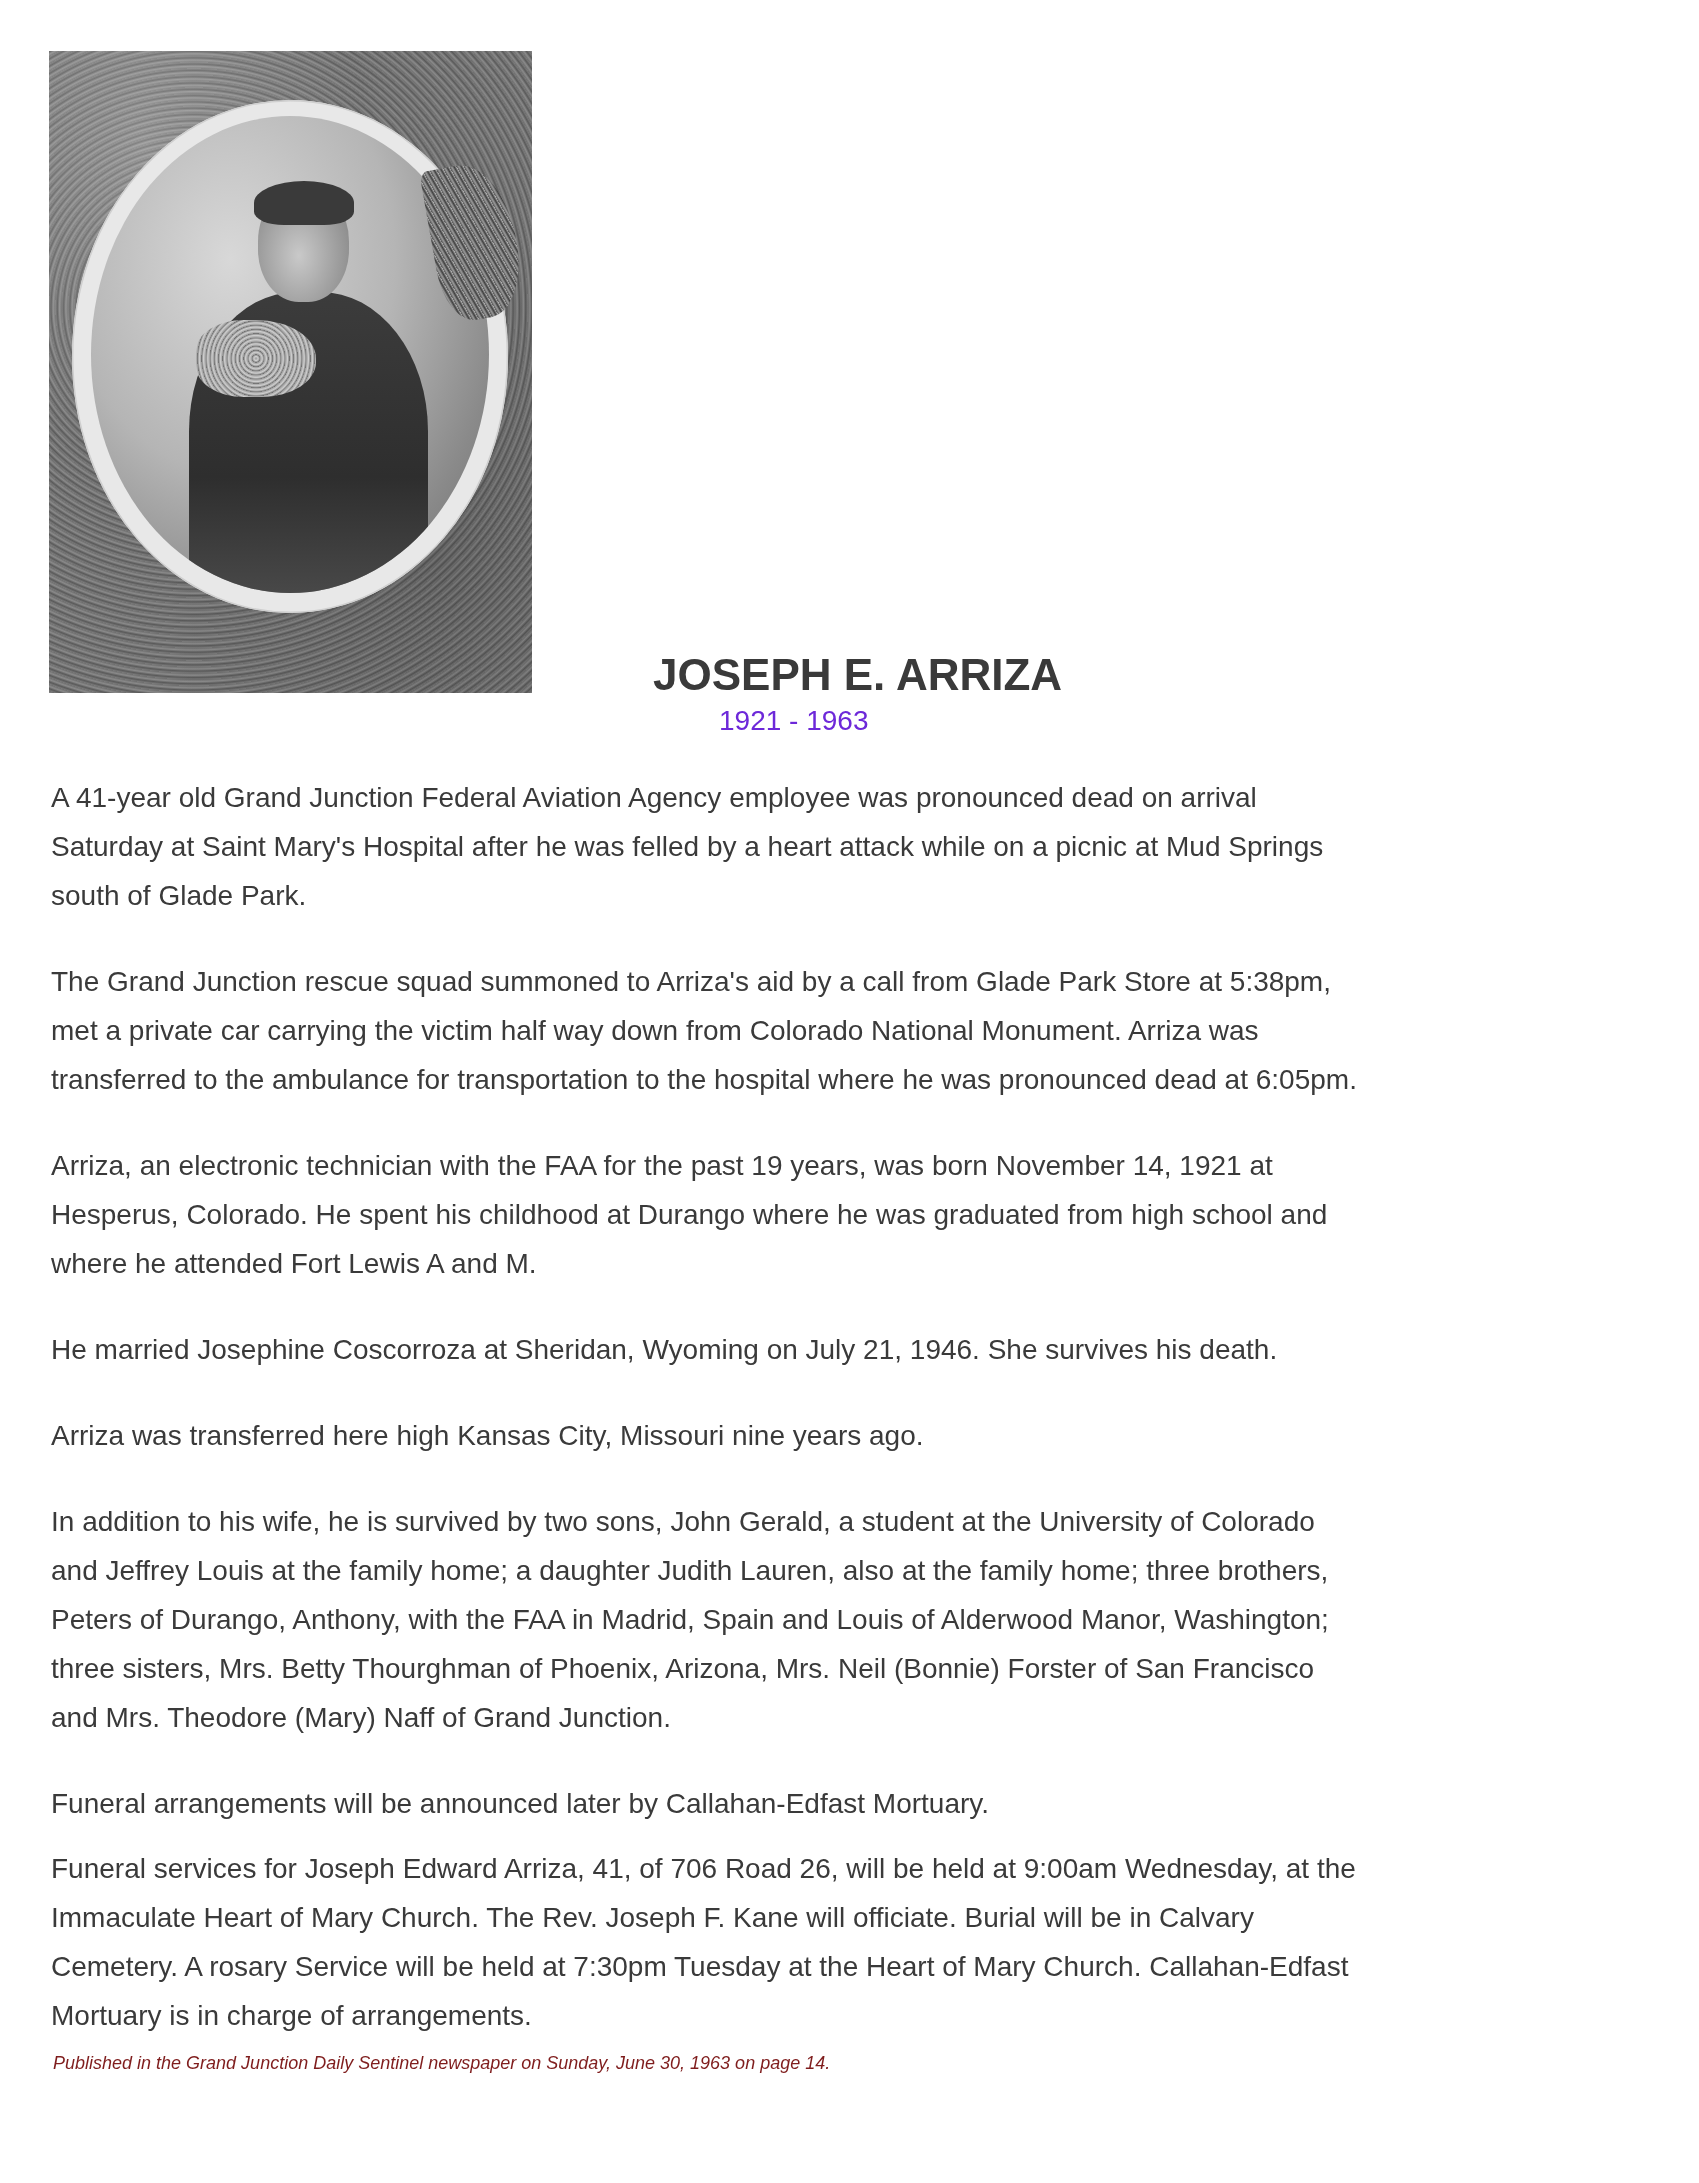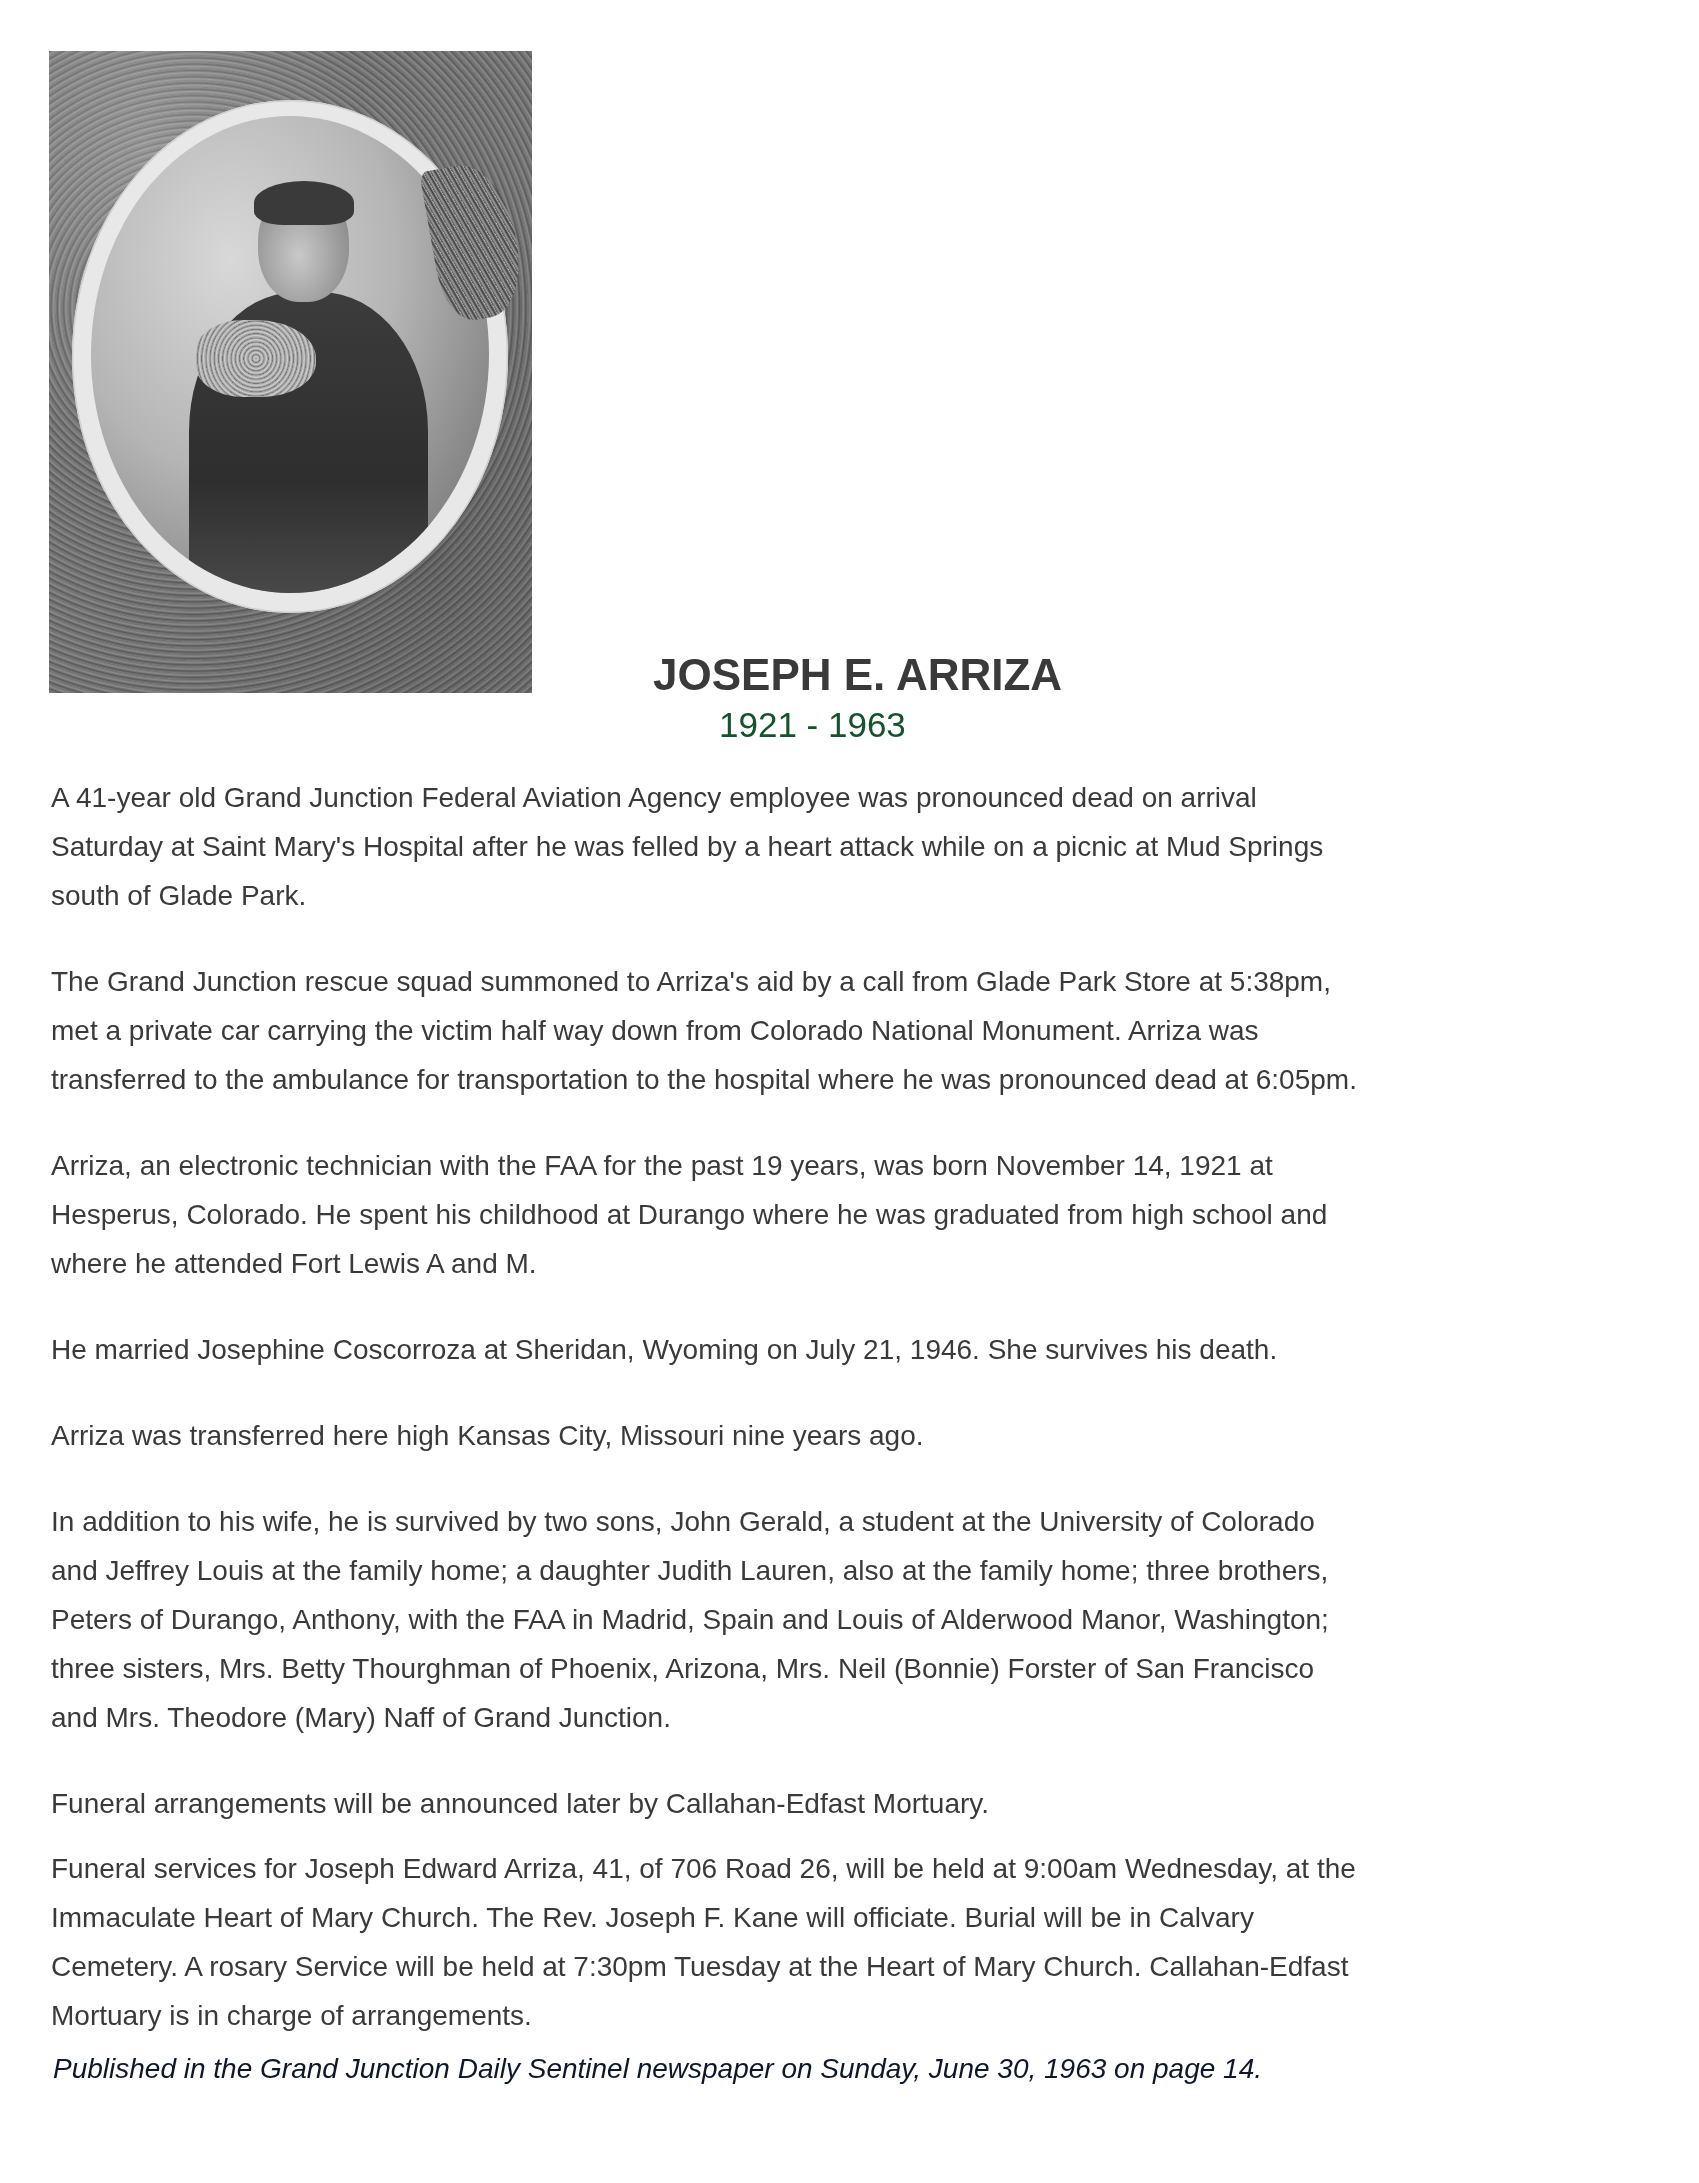--- a/index.html
+++ b/index.html
@@ -101,22 +101,22 @@
       font-size: 44px;
       font-weight: bold;
       letter-spacing: 0px;
       color: #3a3a3a;
       white-space: nowrap;
     }
     .dates {
       position: absolute;
       left: 719px;
       top: 705px;
-      font-size: 35px;
-      color: #14532d;
+      font-size: 28px;
+      color: #6d28d9;
       white-space: nowrap;
     }
     .body-text {
       position: absolute;
       left: 51px;
       top: 773px;
       width: 1617px;
       font-size: 28px;
       line-height: 49px;
       color: #3a3a3a;
@@ -125,23 +125,23 @@
       margin: 0 0 37px 0;
       white-space: pre-line;
     }
     .para.tight {
       margin-bottom: 16px;
     }
     .footer {
       position: absolute;
       left: 53px;
       top: 2053px;
-      font-size: 28px;
+      font-size: 18px;
       font-style: italic;
-      color: #0f172a;
+      color: #7f1d1d;
       white-space: nowrap;
     }
   </style>
 </head>
 <body>
 
 <div class="photo">
   <div class="photo-frame"></div>
   <div class="photo-inner">
     <div class="portrait-body"></div>

